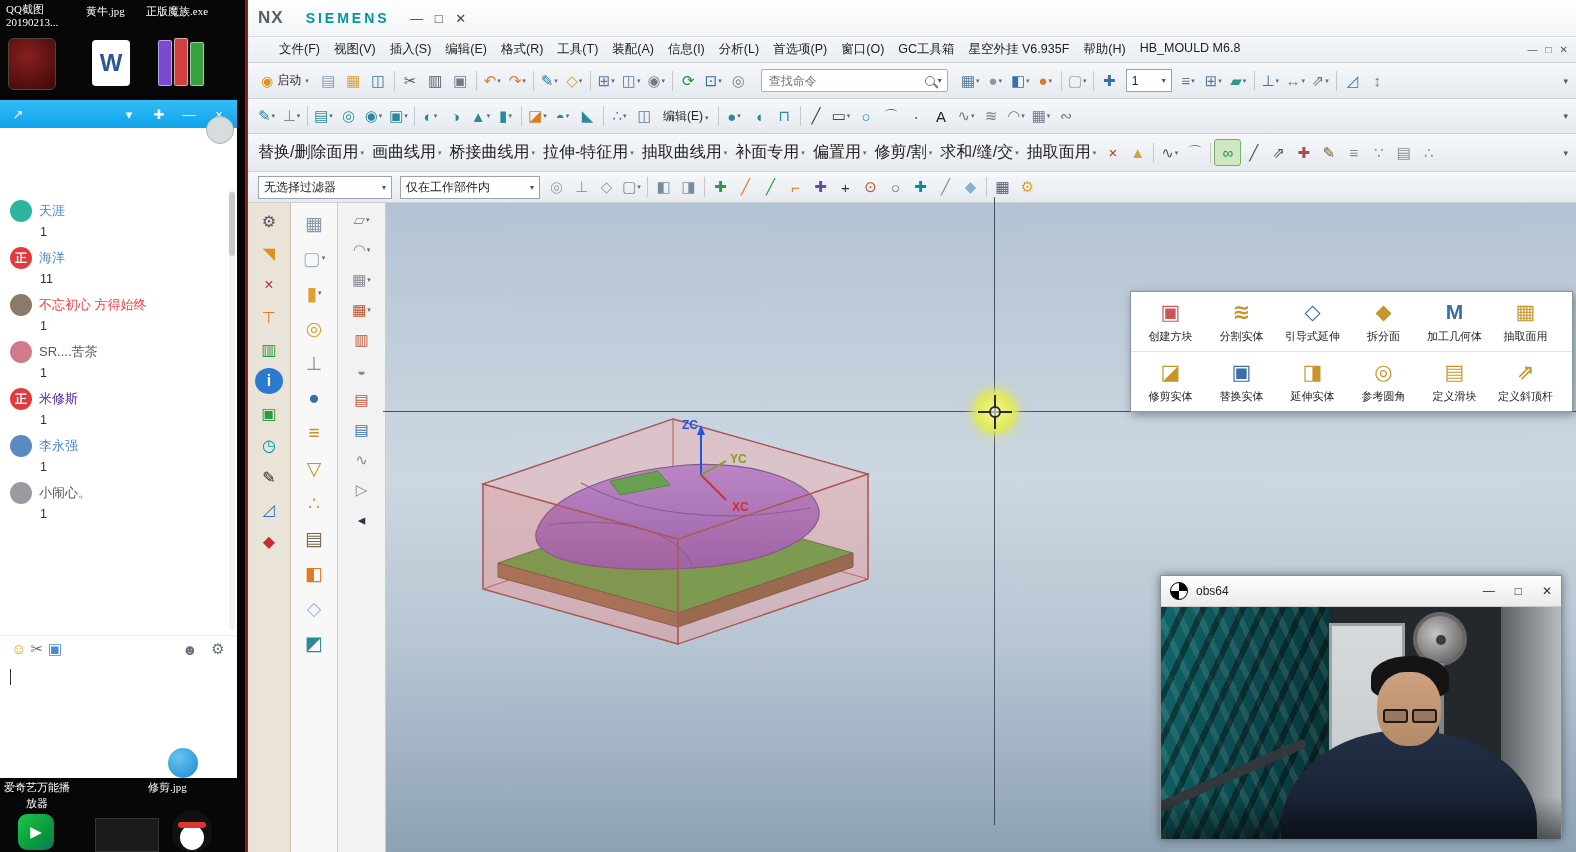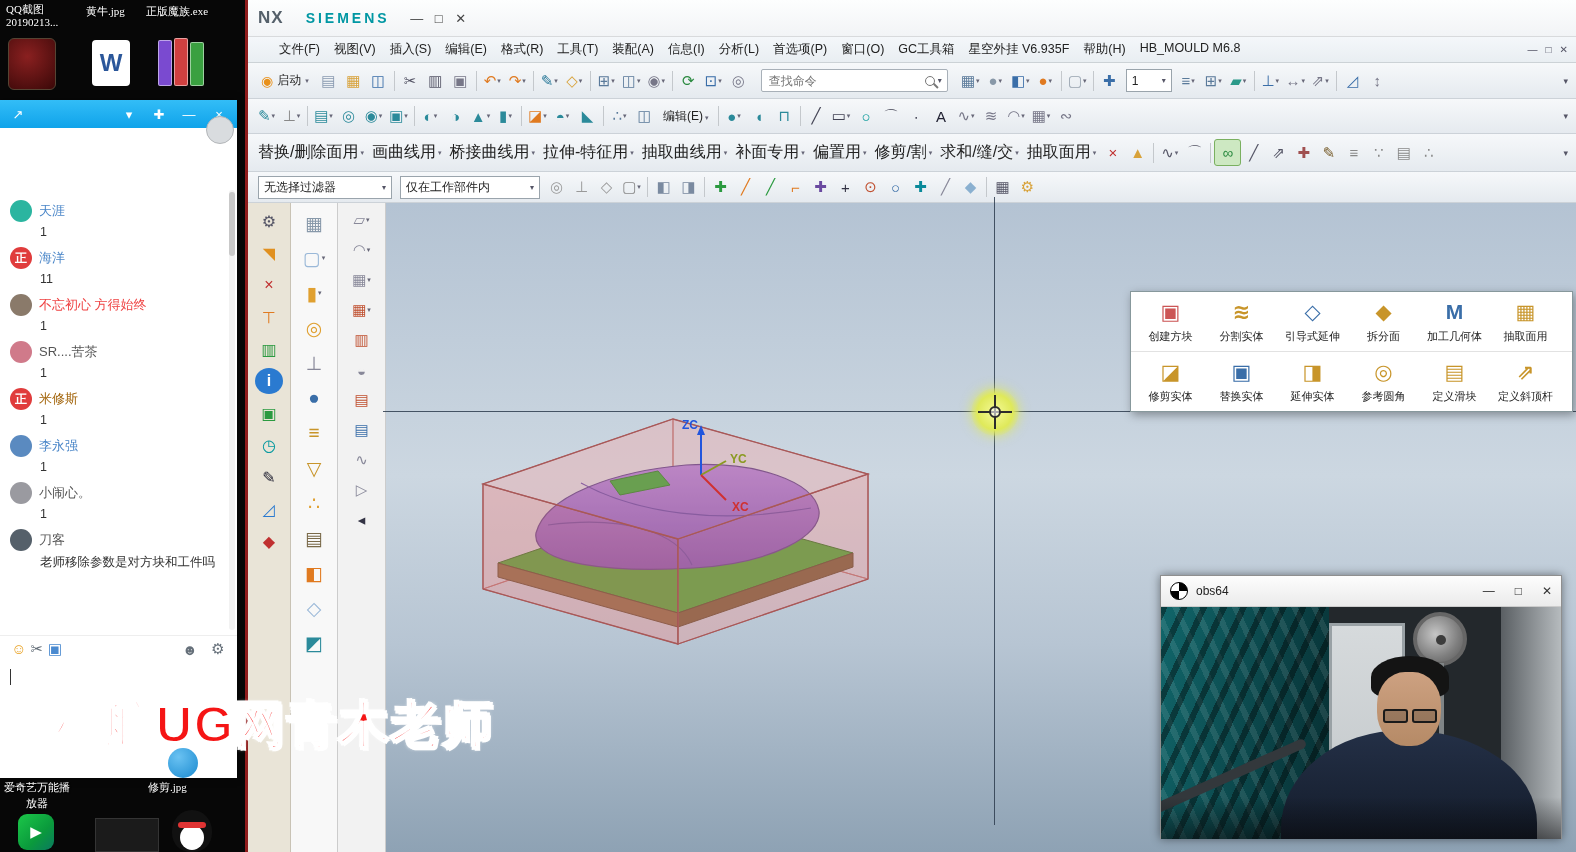--- a/index.html
+++ b/index.html
@@ -249,21 +249,21 @@
             <span class="m-name" style="color: rgb(85, 85, 85);">SR....苦茶</span>
           </div>
           <div class="m-detail">1</div>
         </div>
 
         <div class="member">
           <div class="m-top">
             <span class="avatar" style="background: rgb(224, 60, 60);">
               <i>正</i>
             </span>
-            <span class="m-name" style="color: #a16207;">米修斯</span>
+            <span class="m-name" style="color: #4c1d95;">米修斯</span>
           </div>
           <div class="m-detail">1</div>
         </div>
 
         <div class="member">
           <div class="m-top">
             <span class="avatar" style="background: rgb(90, 138, 192);">
               <i></i>
             </span>
             <span class="m-name" style="color: rgb(74, 134, 200);">李永强</span>
@@ -274,29 +274,20 @@
         <div class="member">
           <div class="m-top">
             <span class="avatar" style="background: rgb(154, 154, 160);">
               <i></i>
             </span>
             <span class="m-name" style="color: rgb(85, 85, 85);">小闹心。</span>
           </div>
           <div class="m-detail">1</div>
         </div>
 
-        <div class="member">
-          <div class="m-top">
-            <span class="avatar" style="background: rgb(85, 96, 106);">
-              <i></i>
-            </span>
-            <span class="m-name" style="color: rgb(85, 85, 85);">刀客</span>
-          </div>
-          <div class="m-detail">老师移除参数是对方块和工件吗</div>
-        </div>
       </div>
     <div id="qq-scroll">
         <i></i>
       </div>
     <div id="qq-tools">
       <span>
         
       <span class="qt-icon" style="color: rgb(232, 160, 32);">☺</span><span class="qt-icon" style="color: rgb(102, 112, 122);">✂</span><span class="qt-icon" style="color: rgb(74, 138, 208);">▣</span></span>
       <span class="qt-right">
 
@@ -708,15 +699,14 @@
       <div class="cam-head"></div>
       <div class="cam-glasses">
           <i></i>
           <i></i>
         </div>
       <div class="cam-mic"></div>
       <div class="cam-floor"></div>
     </div>
   </div>
 
-  <div id="watermark">星航UG网青木老师</div>
 
 </div>
 
 </body></html>

